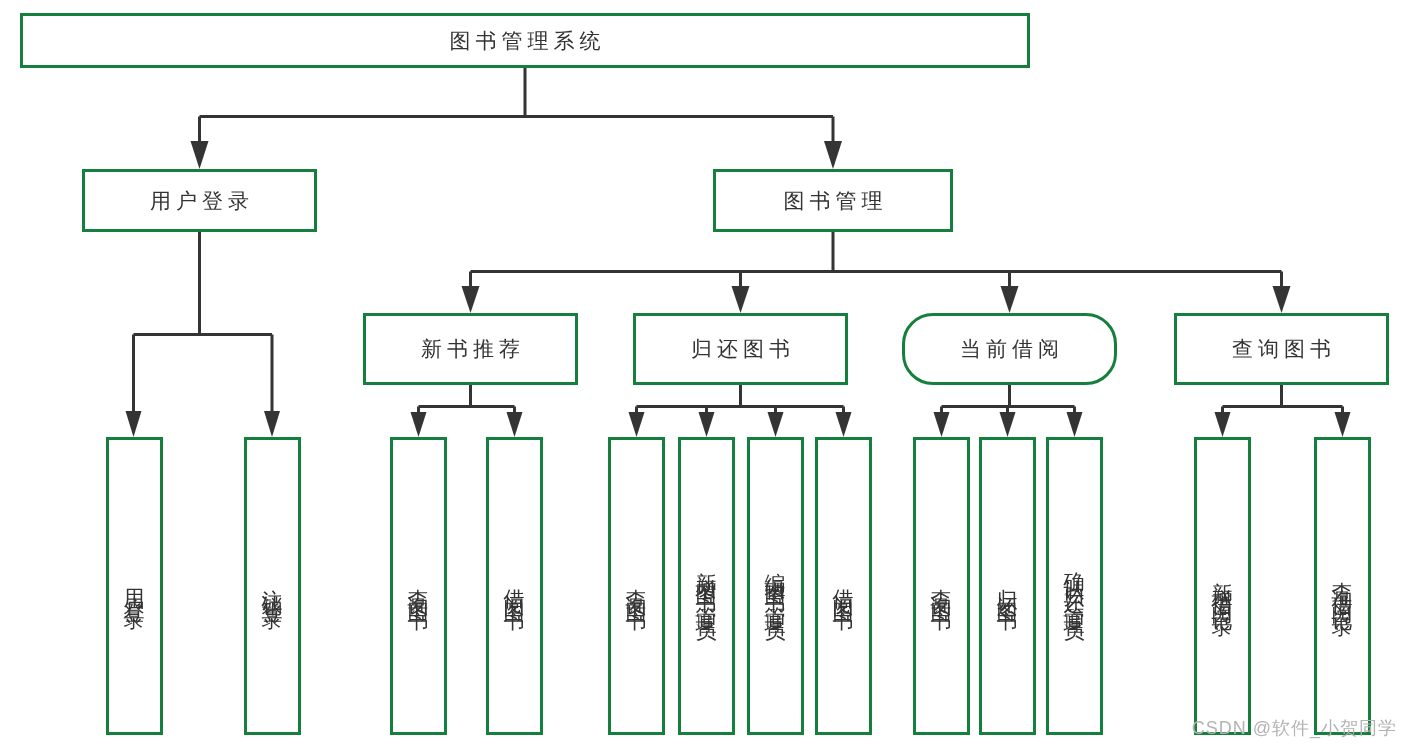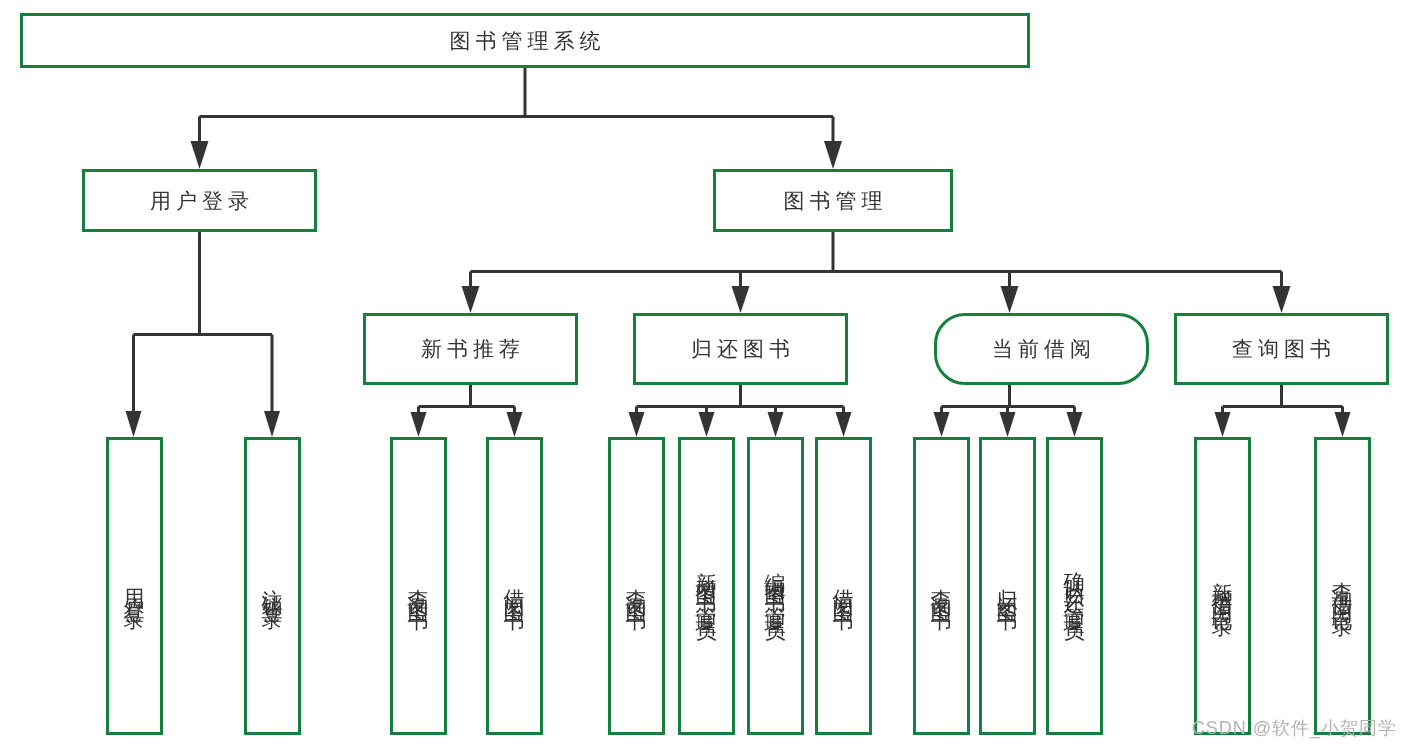--- a/index.html
+++ b/index.html
@@ -22,21 +22,21 @@
   .hbox{
     font-size:21px;
     letter-spacing:5px;
     text-indent:5px;
     white-space:nowrap;
   }
   .root{left:20px;top:13px;width:1010px;height:55px;}
   .lvl2-a{left:82px;top:169px;width:235px;height:63px;}
   .lvl2-b{left:713px;top:169px;width:240px;height:63px;}
   .grp{top:313px;width:215px;height:72px;}
-  .g0{left:363px;} .g1{left:633px;} .g2{left:934px;border-radius:31px;} .g3{left:1174px;}
+  .g0{left:363px;} .g1{left:633px;} .g2{left:902px;border-radius:31px;} .g3{left:1174px;}
   .leaf{top:437px;width:57px;height:298px;}
   .vtext{
     writing-mode:vertical-rl;
     text-orientation:mixed;
     font-size:21px;
     letter-spacing:7px;
     line-height:1;
     color:#333333;
   }
   .watermark{

